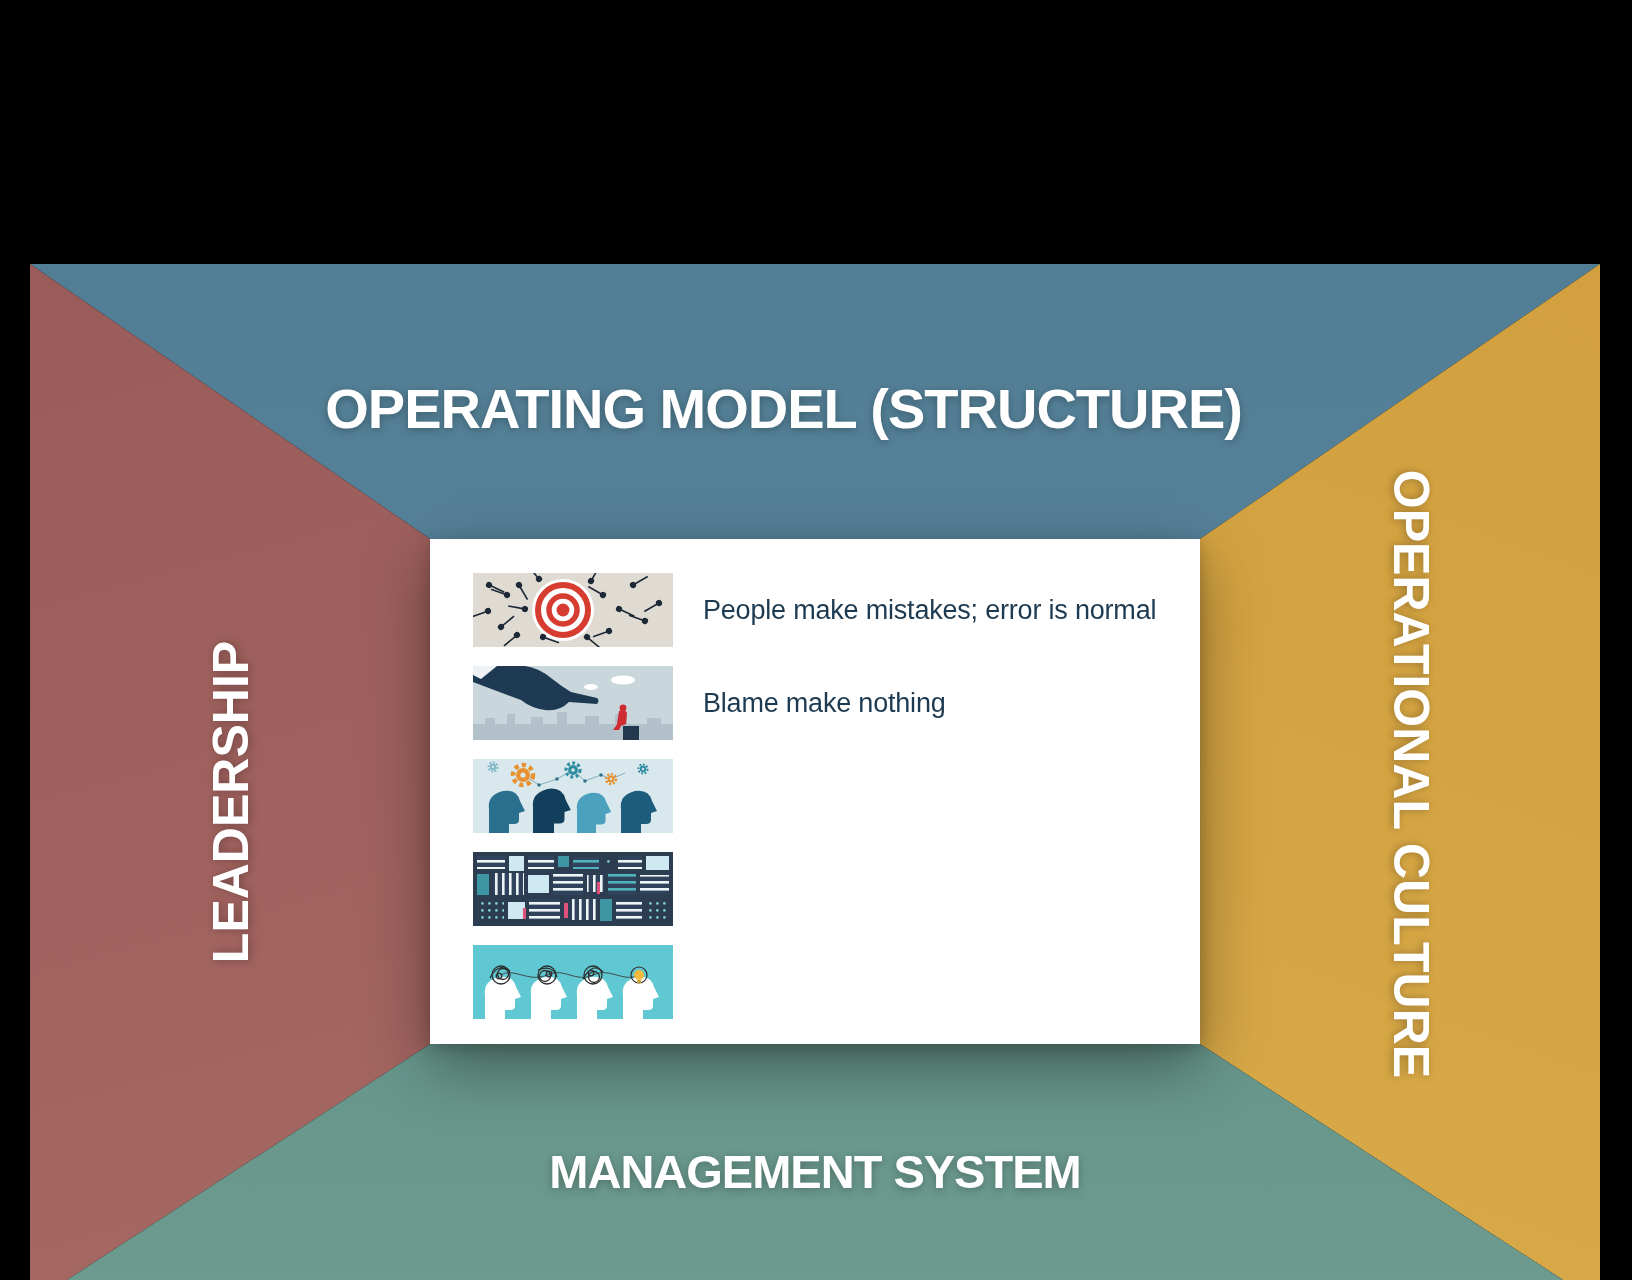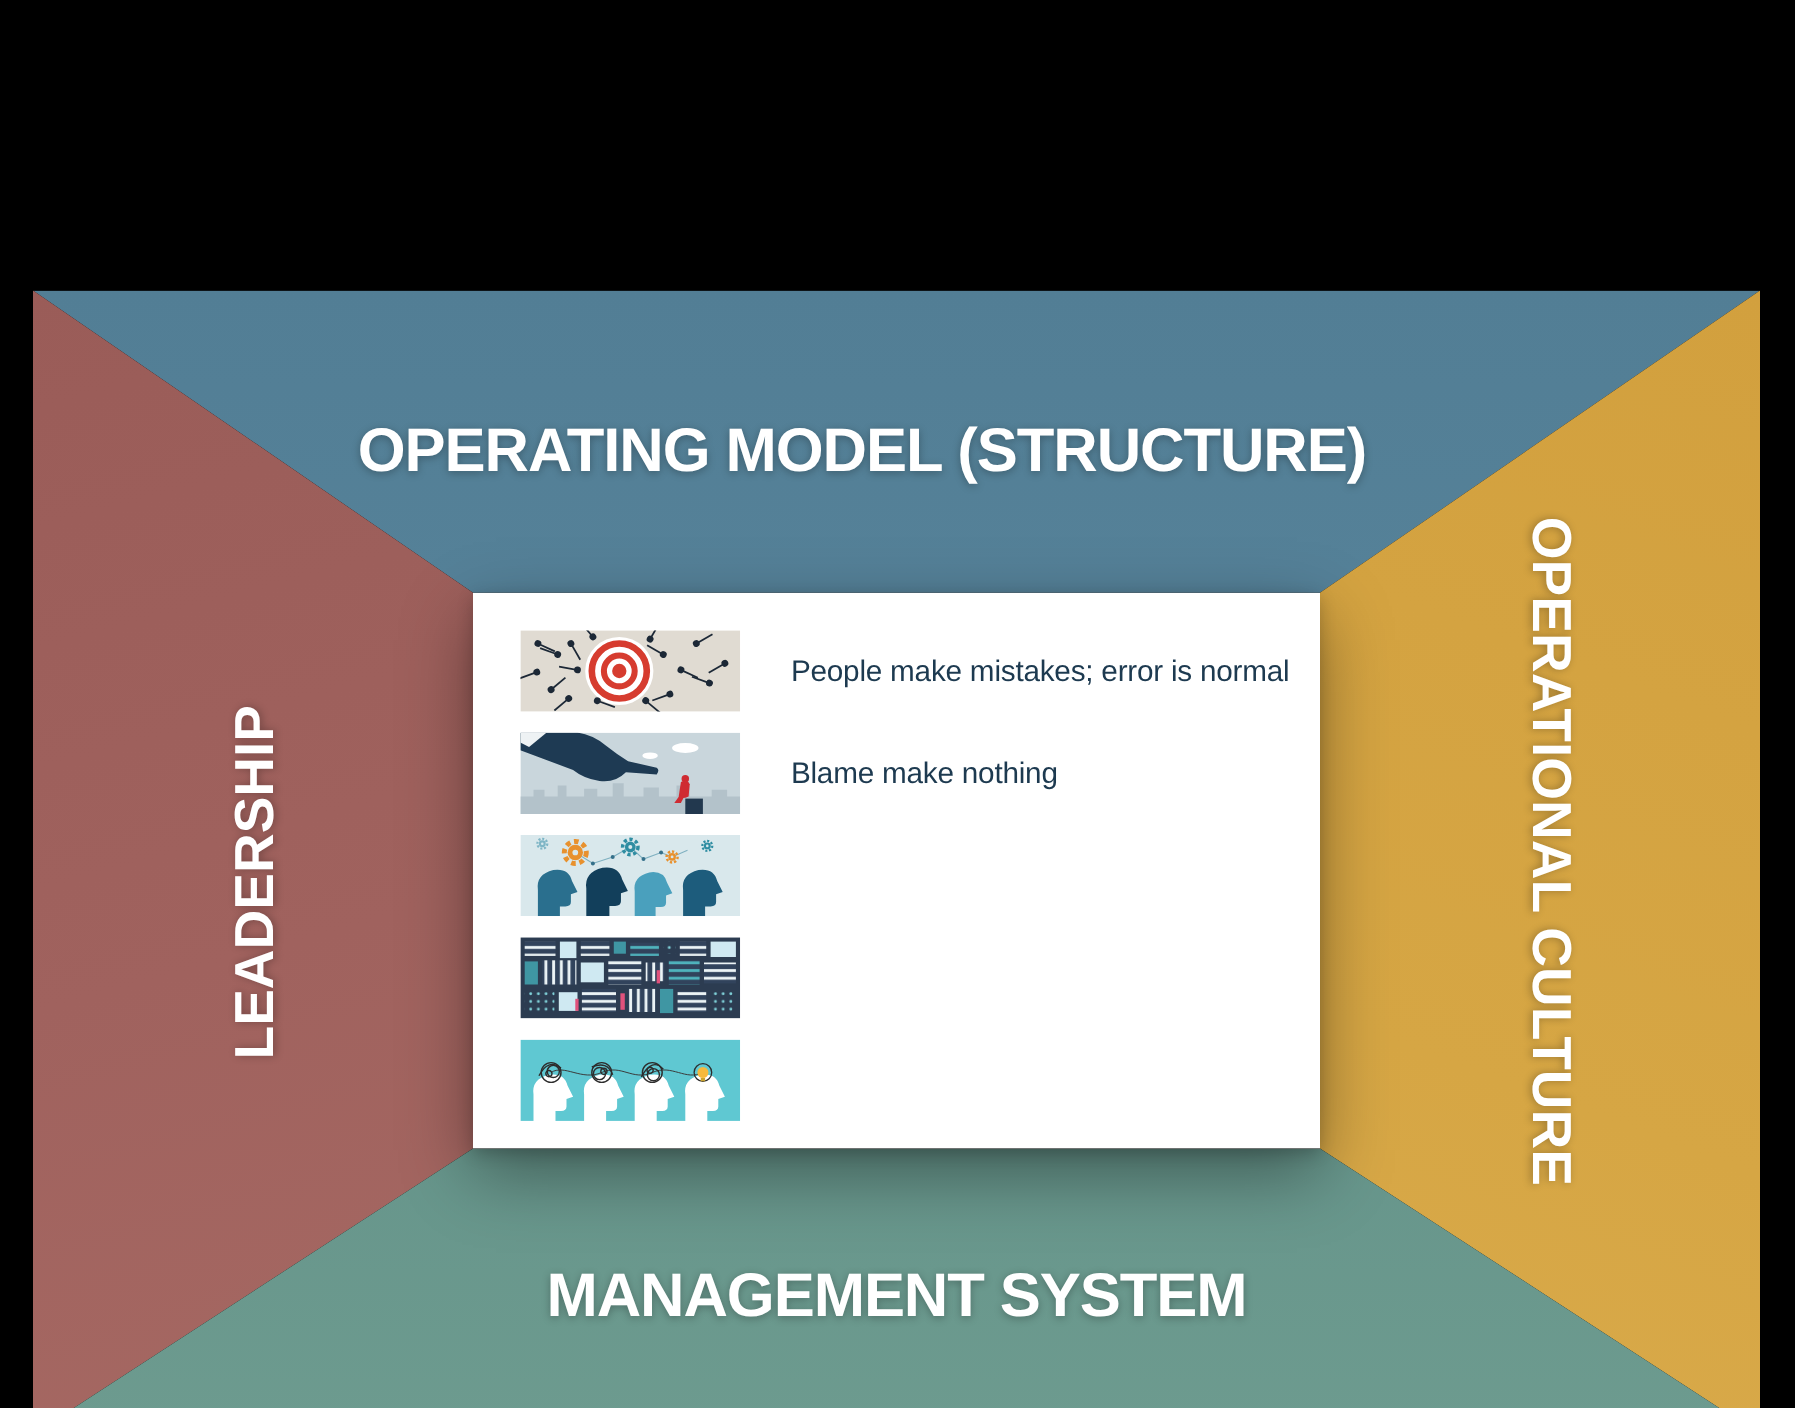--- a/index.html
+++ b/index.html
@@ -11,28 +11,28 @@
             clip-path:polygon(0 0,100% 0,74.52% 26.44%,25.48% 26.44%);}
   .trap-left{background:linear-gradient(165deg,#9a5c58 0%,var(--maroon,#a0625e) 45%,#a96c65 100%);
              clip-path:polygon(0 0,25.48% 26.44%,25.48% 75%,0 100%);}
   .trap-right{background:linear-gradient(200deg,#d2a03e 0%,var(--gold,#d6a644) 50%,#dcae52 100%);
               clip-path:polygon(100% 0,100% 100%,74.52% 75%,74.52% 26.44%);}
   .trap-bottom{background:linear-gradient(180deg,#4e7d73 0%,#5d8e83 30%,var(--teal,#639289) 58%,#6d9b8f 100%);
                clip-path:polygon(0 100%,25.48% 75%,74.52% 75%,100% 100%);}
   .facet-label{position:absolute;color:#fff;font-weight:700;z-index:3;
                text-shadow:0 2px 8px rgba(0,0,0,.28);}
   .label-top{left:0;width:96%;top:112px;text-align:center;font-size:56px;letter-spacing:-1px;}
-  .label-bottom{left:0;width:100%;top:880px;text-align:center;font-size:56px;letter-spacing:-1px;}
+  .label-bottom{left:0;width:100%;top:880px;text-align:center;font-size:47px;letter-spacing:-1px;}
   .label-left{left:201px;top:538px;transform:translate(-50%,-50%) rotate(-90deg);
               font-size:50px;white-space:nowrap;}
   .label-right{left:1381px;top:510px;transform:translate(-50%,-50%) rotate(90deg);
                font-size:50px;white-space:nowrap;}
   .panel{position:absolute;left:400px;top:275px;width:770px;height:505px;background:#fff;z-index:2;
          box-shadow:0 22px 60px rgba(0,0,0,.38),0 4px 14px rgba(0,0,0,.2);}
-  .row{position:absolute;left:43px;height:74px;display:flex;align-items:center;gap:46px;}
+  .row{position:absolute;left:43px;height:74px;display:flex;align-items:center;gap:30px;}
   .row.r1{top:34px}.row.r2{top:127px}.row.r3{top:220px}.row.r4{top:313px}.row.r5{top:406px}
   .thumb{width:200px;height:74px;flex:0 0 auto;overflow:hidden;}
   .thumb svg{display:block;width:100%;height:100%;}
   .rowtext{font-size:27px;line-height:1.22;color:var(--ink,#1d3a50);white-space:pre-line;
            letter-spacing:-0.2px;}
 </style>
 </head>
 <body>
 
 <div id="stage">

